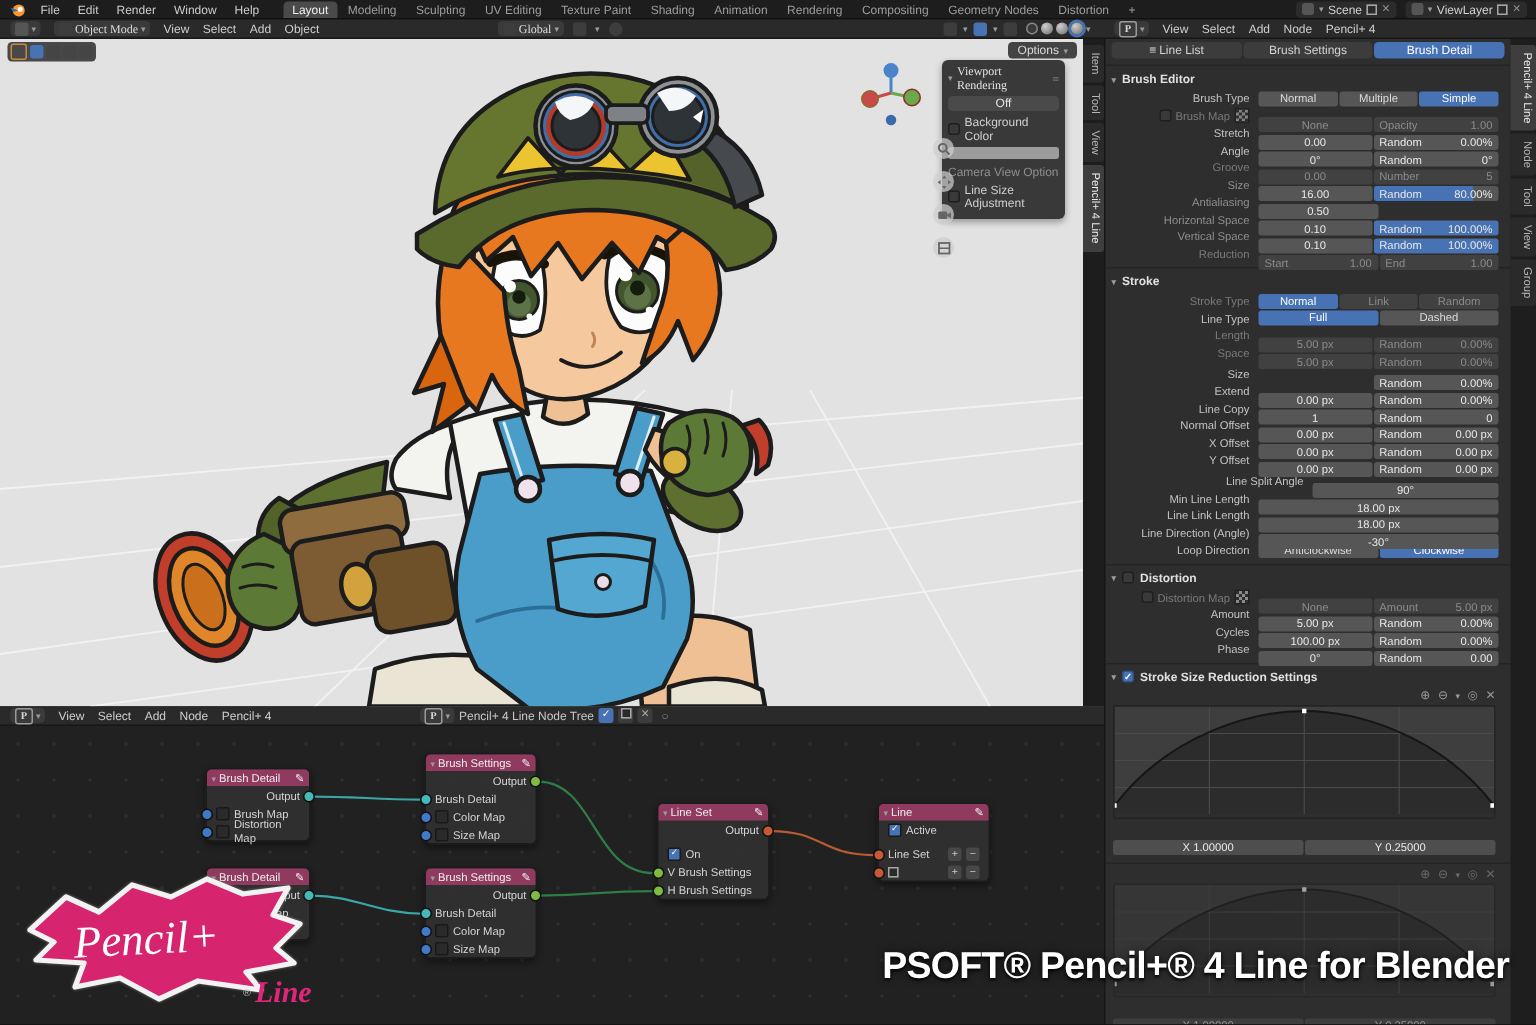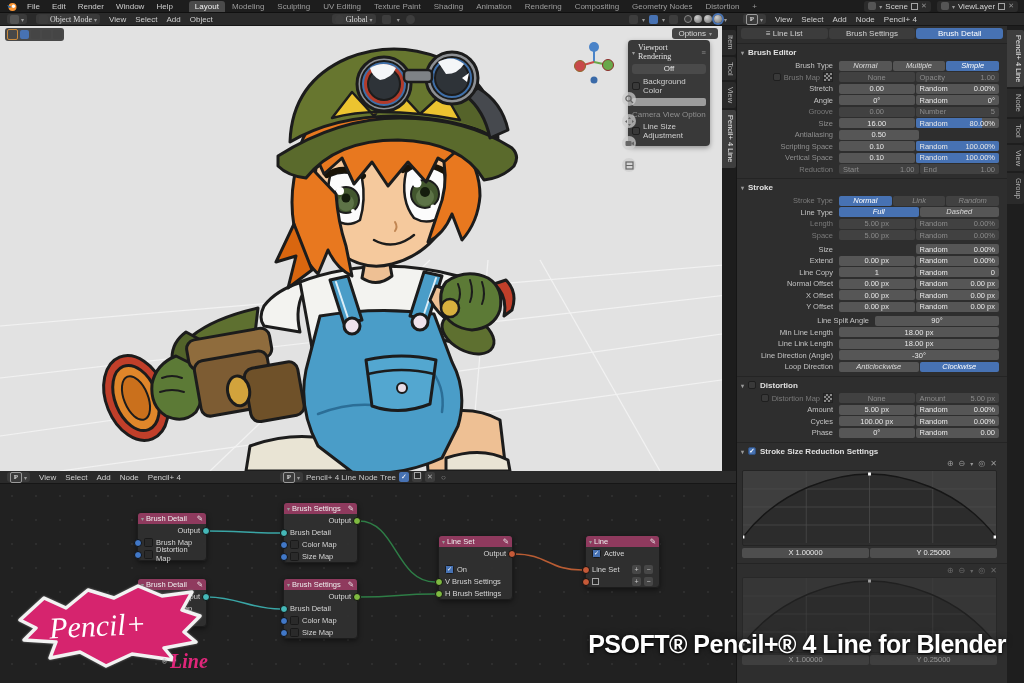--- a/index.html
+++ b/index.html
@@ -88,28 +88,28 @@
   #rp-tabstrip{position:absolute;right:0;top:0;width:17px;bottom:0;background:#1e1e1e;}
   .rtabs{display:flex;gap:1px;padding:2px 4px;}
   .rtab{flex:1;display:flex;align-items:center;justify-content:center;gap:2px;background:#3c3c3c;border-radius:3px;height:11px;color:#d2d2d2;}
   .rtab.on{background:#4772b3;color:#fff;}
   .phead{display:flex;align-items:center;gap:4px;height:13px;margin:2px 4px 0 4px;color:#e0e0e0;font-size:8px;font-weight:bold;}
   .phead .chev{color:#9a9a9a;font-size:6px;}
   .psep{height:1px;background:#242424;margin:2px 0;}
   .prow{display:flex;align-items:center;height:10px;margin:1.5px 8px 0 0;}
   .plabel{width:96px;text-align:right;padding-right:6px;color:#c3c3c3;flex:none;white-space:nowrap;font-size:7.5px;display:flex;justify-content:flex-end;align-items:center;gap:3px;}
   .fcell{flex:1;display:flex;gap:1px;min-width:0;}
-  .fld{flex:1;background:#565656;border-radius:2px;height:10px;display:flex;align-items:center;justify-content:center;color:#e8e8e8;font-size:7.5px;position:relative;overflow:hidden;white-space:nowrap;}
+  .fld{flex:1;background:#565656;border-radius:2px;height:10px;display:flex;align-items:center;justify-content:center;color:#e8e8e8;font-size:7.5px;position:relative;overflow:hidden;white-space:nowrap;margin-top:12px;}
   .fld.split{justify-content:space-between;padding:0 4px;box-sizing:border-box;}
   .fld .fillbar{position:absolute;left:0;top:0;bottom:0;background:#4772b3;}
   .fld i{position:relative;}
   .blank{flex:1;visibility:hidden;}
   .dim .plabel{color:#7a7a7a;}
   .dim .fld{background:#414141;color:#8b8b8b;}
-  .seg{flex:1;display:flex;gap:1px;font-style:italic;}
+  .seg{flex:1;display:flex;gap:1px;}
   .seg span{flex:1;text-align:center;background:#565656;height:10px;line-height:10px;font-size:7.5px;color:#dcdcdc;border-radius:2px;overflow:hidden;}
   .seg span.on{background:#4772b3;color:#fff;}
   .seg span.off{color:#8b8b8b;background:#414141;}
   .cb{width:8px;height:8px;border-radius:2px;background:#393939;border:1px solid #1f1f1f;display:inline-flex;align-items:center;justify-content:center;font-size:6.5px;color:#fff;flex:none;box-sizing:border-box;}
   .cb.on{background:#4772b3;border-color:#30507e;}
   .checker{width:8px;height:8px;flex:none;background-image:linear-gradient(45deg,#8a8a8a 25%,transparent 25%,transparent 75%,#8a8a8a 75%),linear-gradient(45deg,#8a8a8a 25%,transparent 25%,transparent 75%,#8a8a8a 75%);background-size:4px 4px;background-position:0 0,2px 2px;border:1px solid #222;}
   .curvetools{display:flex;justify-content:flex-end;gap:5px;color:#9a9a9a;font-size:8px;height:10px;margin:1px 10px 0 0;align-items:center;}
   .curvebox{margin:1px 10px 0 5px;border:1px solid #242424;border-radius:2px;overflow:hidden;}
   .xyrow{display:flex;gap:1px;margin:2px 10px 0 5px;}
   .xyrow .fld{background:#4e4e4e;}
@@ -670,21 +670,21 @@
       </span>
     </div>
     <div class="prow">
       <span class="plabel" style="color:#8e8e8e;">Antialiasing</span>
       <span class="fcell">
         <span class="fld">0.50</span>
         <span class="blank"></span>
       </span>
     </div>
     <div class="prow">
-      <span class="plabel" style="color:#8e8e8e;">Scripting Space</span>
+      <span class="plabel" style="color:#8e8e8e;">Horizontal Space</span>
       <span class="fcell">
         <span class="fld">0.10</span>
         <span class="fld split">
               <span class="fillbar" style="width:100%;"></span>
               <i>Random</i>
               <i>100.00%</i>
             </span>
       </span>
     </div>
     <div class="prow">

